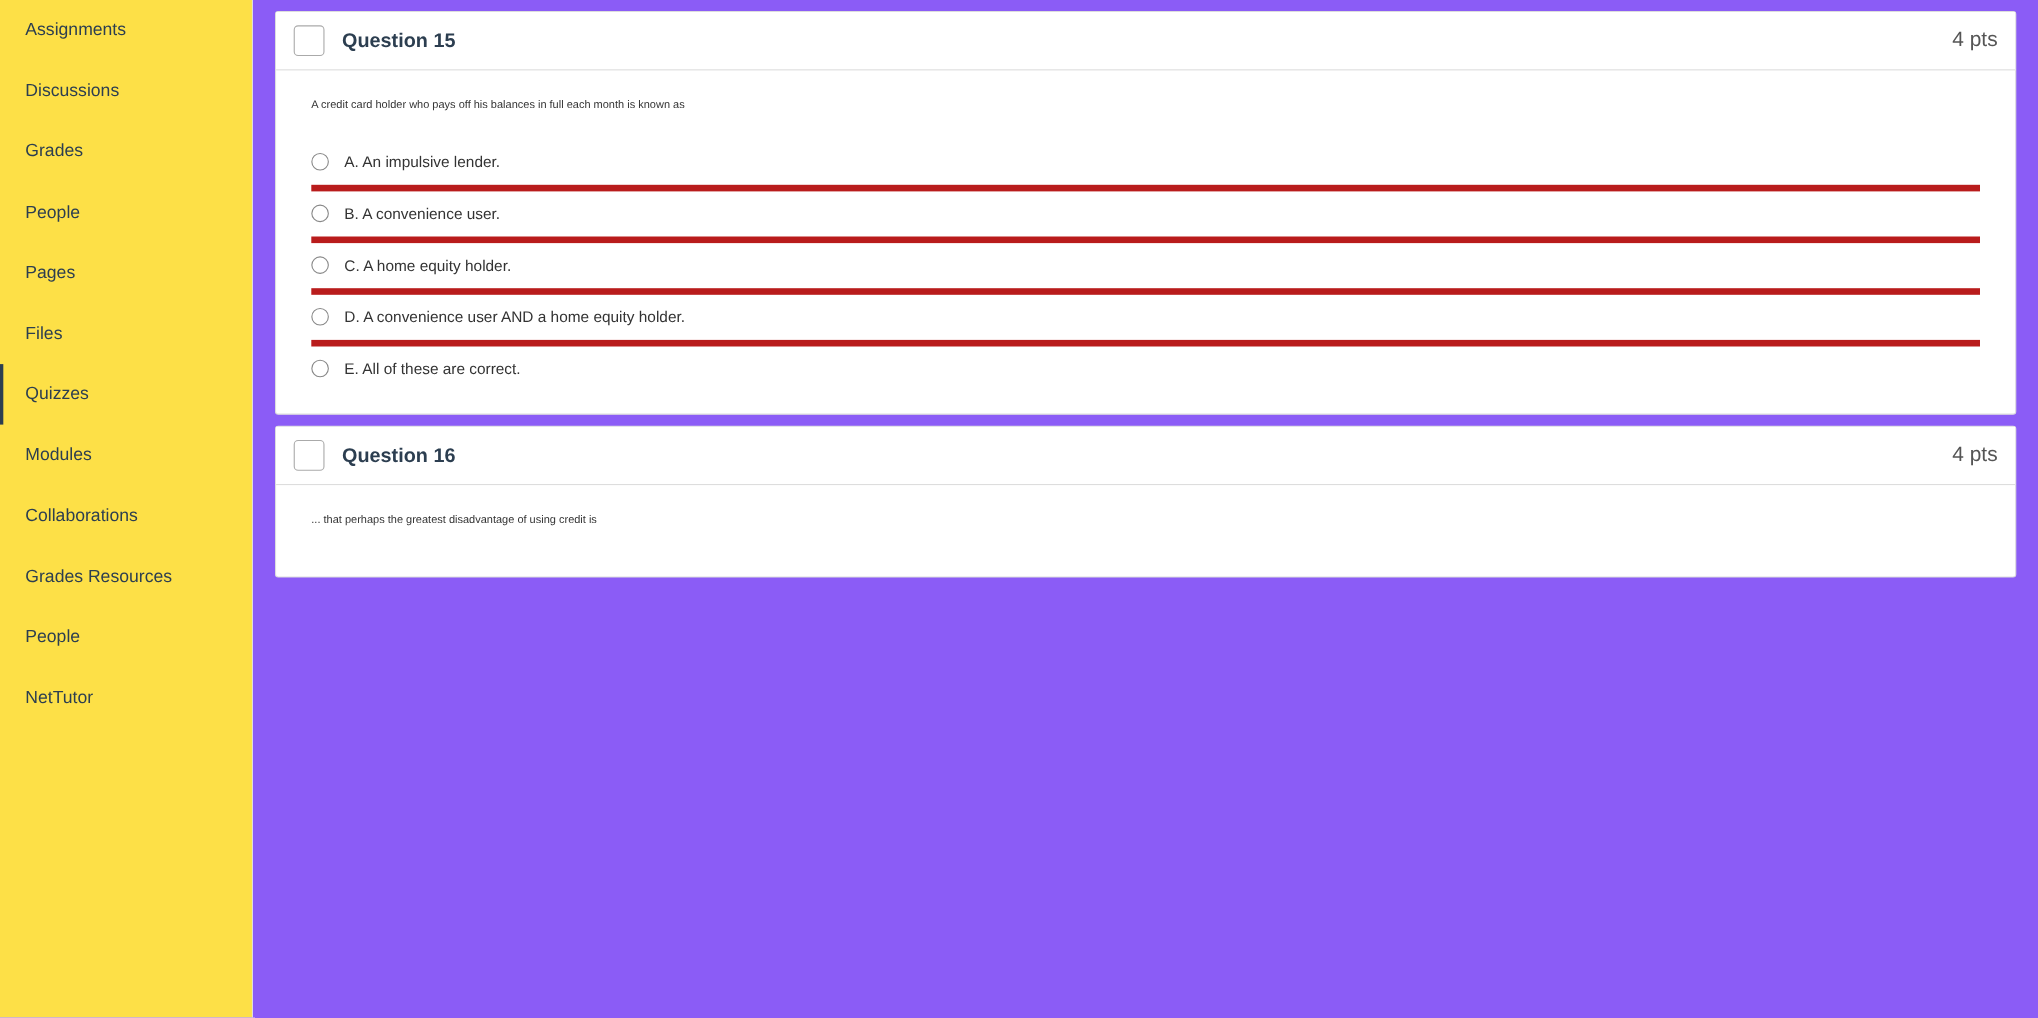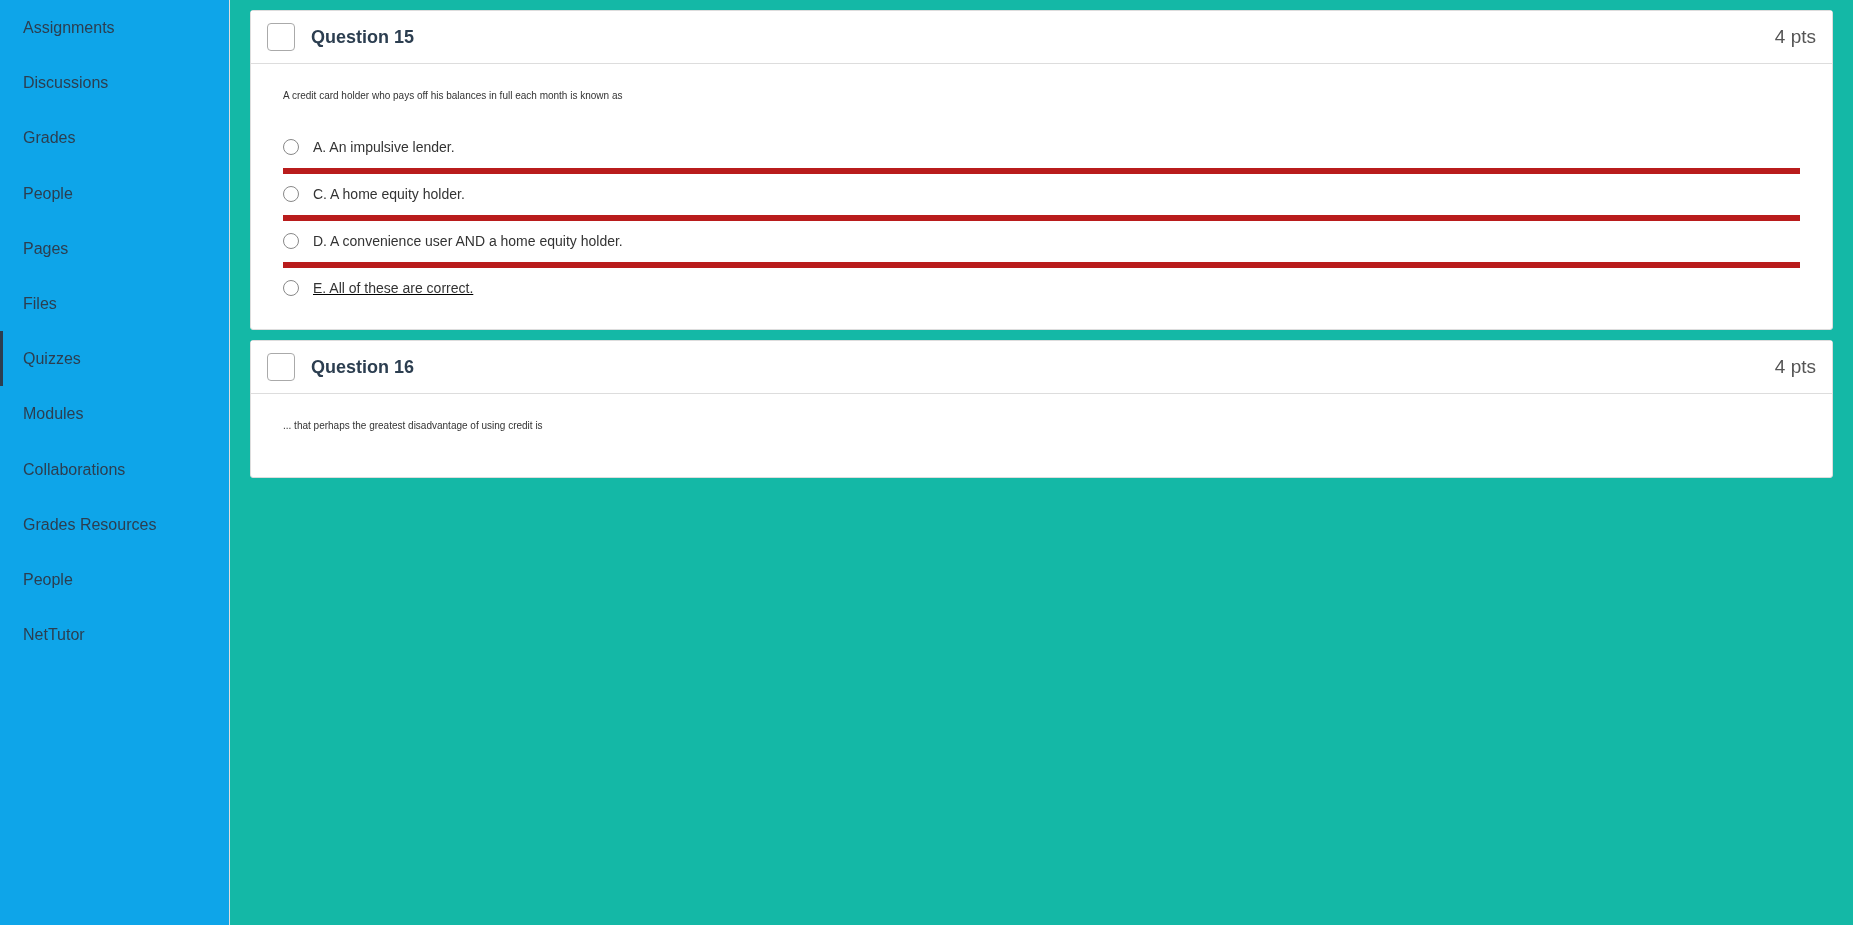--- a/index.html
+++ b/index.html
@@ -9,21 +9,21 @@
       background: #f5f5f5;
       display: flex;
       height: 925px;
       overflow: hidden;
     }
 
     
     .sidebar {
       width: 230px;
       min-width: 230px;
-      background: #0ea5e9;
+      background: #fde047;
       border-right: 1px solid #ddd;
       display: flex;
       flex-direction: column;
       overflow-y: auto;
     }
     .sidebar-item {
       padding: 18px 20px;
       font-size: 16px;
       color: #2c3e50;
       cursor: pointer;
@@ -32,21 +32,21 @@
     }
     .sidebar-item.active {
       border-left: 3px solid #2c3e50;
       font-weight: 400;
     }
 
     
     .main {
       flex: 1;
       overflow-y: auto;
-      background: #14b8a6;
+      background: #8b5cf6;
       padding: 0;
     }
 
     
     .question-card {
       background: #fff;
       border: 1px solid #ddd;
       margin: 10px 20px;
       border-radius: 3px;
     }
@@ -92,21 +92,20 @@
 
     .answer-option {
       display: flex;
       align-items: flex-start;
       padding: 10px 0;
       cursor: pointer;
       border-bottom: 6px solid #b91c1c;
     }
     .answer-option:last-child {
       border-bottom: none;
-      text-decoration: underline;
     }
     .radio-circle {
       width: 16px;
       height: 16px;
       border: 1.5px solid #888;
       border-radius: 50%;
       margin-right: 14px;
       margin-top: 2px;
       flex-shrink: 0;
       background: #fff;
@@ -143,20 +142,24 @@
         <span class="question-pts">4 pts</span>
       </div>
       <div class="question-body">
         <p class="question-text">A credit card holder who pays off his balances in full each month is known as</p>
         <div class="answer-option">
           <div class="radio-circle"></div>
           <span class="answer-label">A.  An impulsive lender.</span>
         </div>
         <div class="answer-option">
           <div class="radio-circle"></div>
+          <span class="answer-label">B.  A convenience user.</span>
+        </div>
+        <div class="answer-option">
+          <div class="radio-circle"></div>
           <span class="answer-label">C.  A home equity holder.</span>
         </div>
         <div class="answer-option">
           <div class="radio-circle"></div>
           <span class="answer-label">D.  A convenience user AND a home equity holder.</span>
         </div>
         <div class="answer-option">
           <div class="radio-circle"></div>
           <span class="answer-label">E.  All of these are correct.</span>
         </div>

